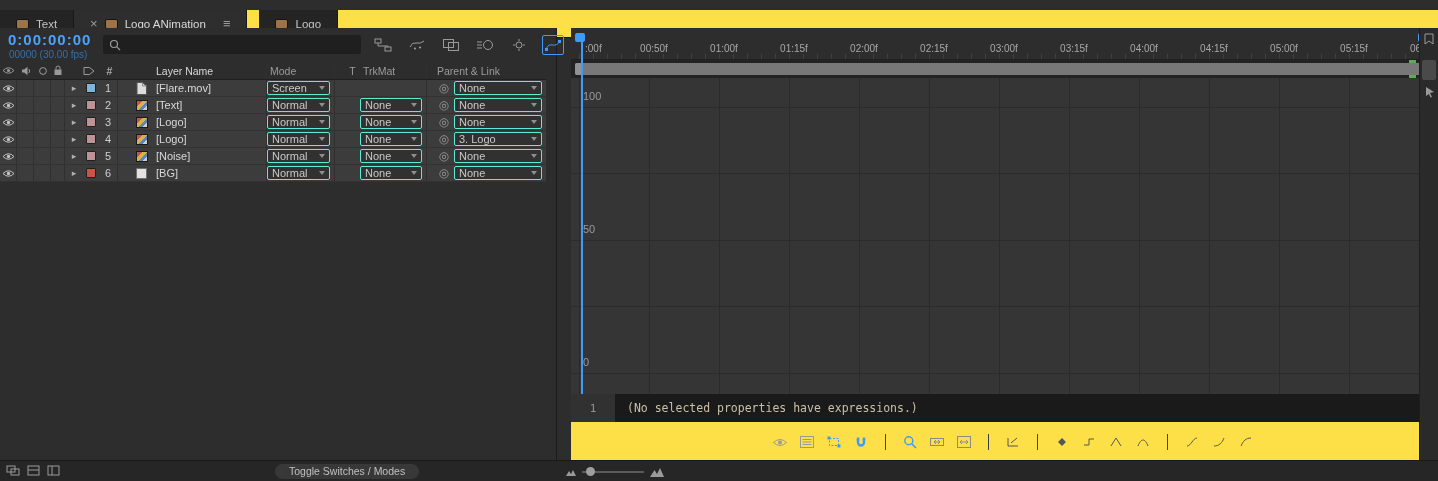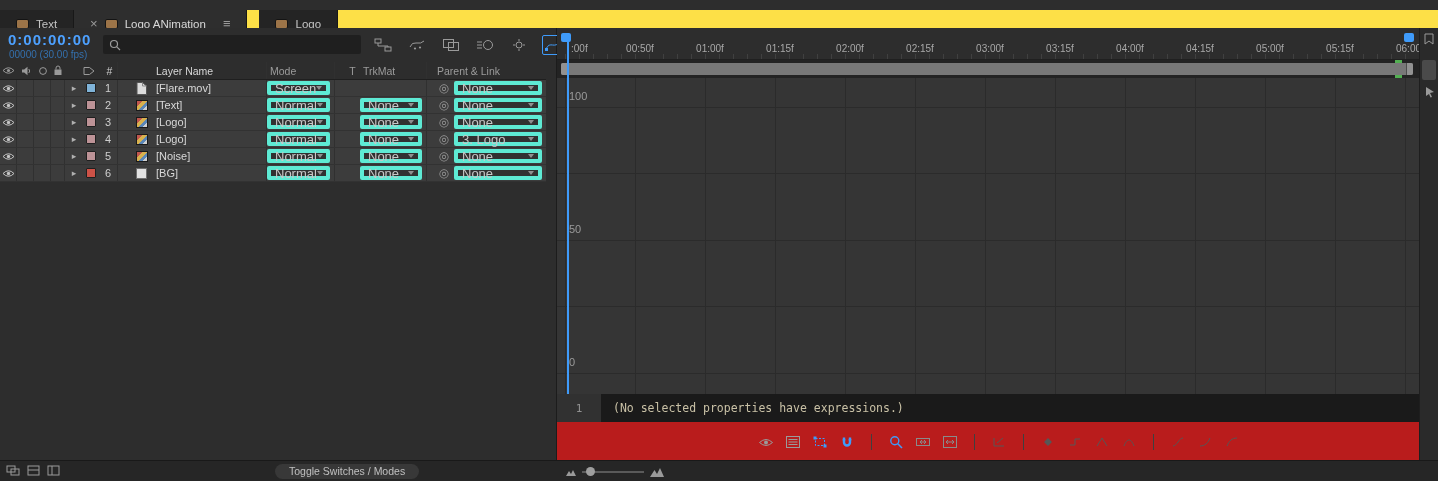--- a/index.html
+++ b/index.html
@@ -53,30 +53,30 @@
   .cell.arrow { justify-content:center; color:#b0b0b0; font-size:9px; }
   .cell.num { justify-content:center; color:#cfcfcf; }
   .cell.name { color:#d8d8d8; padding-left:2px; }
   .hdrtxt { color:#9b9b9b; padding-left:3px; }
   .swatch { display:block; width:10px; height:10px; border:1px solid #1f1f1f; border-radius:1px; margin-left:3px; }
   .licon { display:block; }
   .licon.comp { width:12px; height:11px; border:1px solid #1a1a1a;
                 background:linear-gradient(135deg,#c0564e 0 30%,#d8b14e 30% 55%,#5b87b8 55% 78%,#cfcfcf 78%); }
   .licon.solid { width:11px; height:11px; background:#e2e2e2; border:1px solid #6f6f6f; }
   .ddc { padding-right:4px; }
-  .dd { width:100%; height:14px; background:#313131; border:4px solid #5eead4; border-radius:2px;
+  .dd { width:100%; height:14px; background:#313131; border:1px solid #5eead4; border-radius:2px;
         display:flex; align-items:center; justify-content:space-between; padding:0 4px;
-        font-size:13px; color:#c8c8c8; cursor:default; }
+        font-size:11px; color:#c8c8c8; cursor:default; }
   .chev { width:0; height:0; border-left:3px solid transparent; border-right:3px solid transparent;
           border-top:4px solid #8f8f8f; }
   .cell.pick { justify-content:center; color:#9a9a9a; font-size:12px; }
 
   
-  .right { position:absolute; left:557px; top:28px; width:862px; height:432px;
-           background:#b91c1c; overflow:hidden; }
+  .right { position:absolute; left:571px; top:28px; width:862px; height:432px;
+           background:#fde047; overflow:hidden; }
   .ruler { position:absolute; left:0; top:0; width:100%; height:32px; background:#2d2d2d;
            border-bottom:1px solid #202020; }
   .ruler .minor { position:absolute; bottom:0; left:8px; right:0; height:5px;
                   background:repeating-linear-gradient(90deg,#404040 0 1px,transparent 1px 14px); }
   .tick { position:absolute; top:15px; font-size:10px; color:#a8a8a8; width:44px; text-align:center; }
   .t0 { left:14px; width:auto; text-align:left; }
   .t1{left:61px}.t2{left:131px}.t3{left:201px}.t4{left:271px}.t5{left:341px}.t6{left:411px}
   .t7{left:481px}.t8{left:551px}.t9{left:621px}.t10{left:691px}.t11{left:761px}
   .t12 { left:839px; text-align:left; }
   .navh { position:absolute; top:5px; width:10px; height:9px; background:#3f9bfa; border-radius:2px; }

